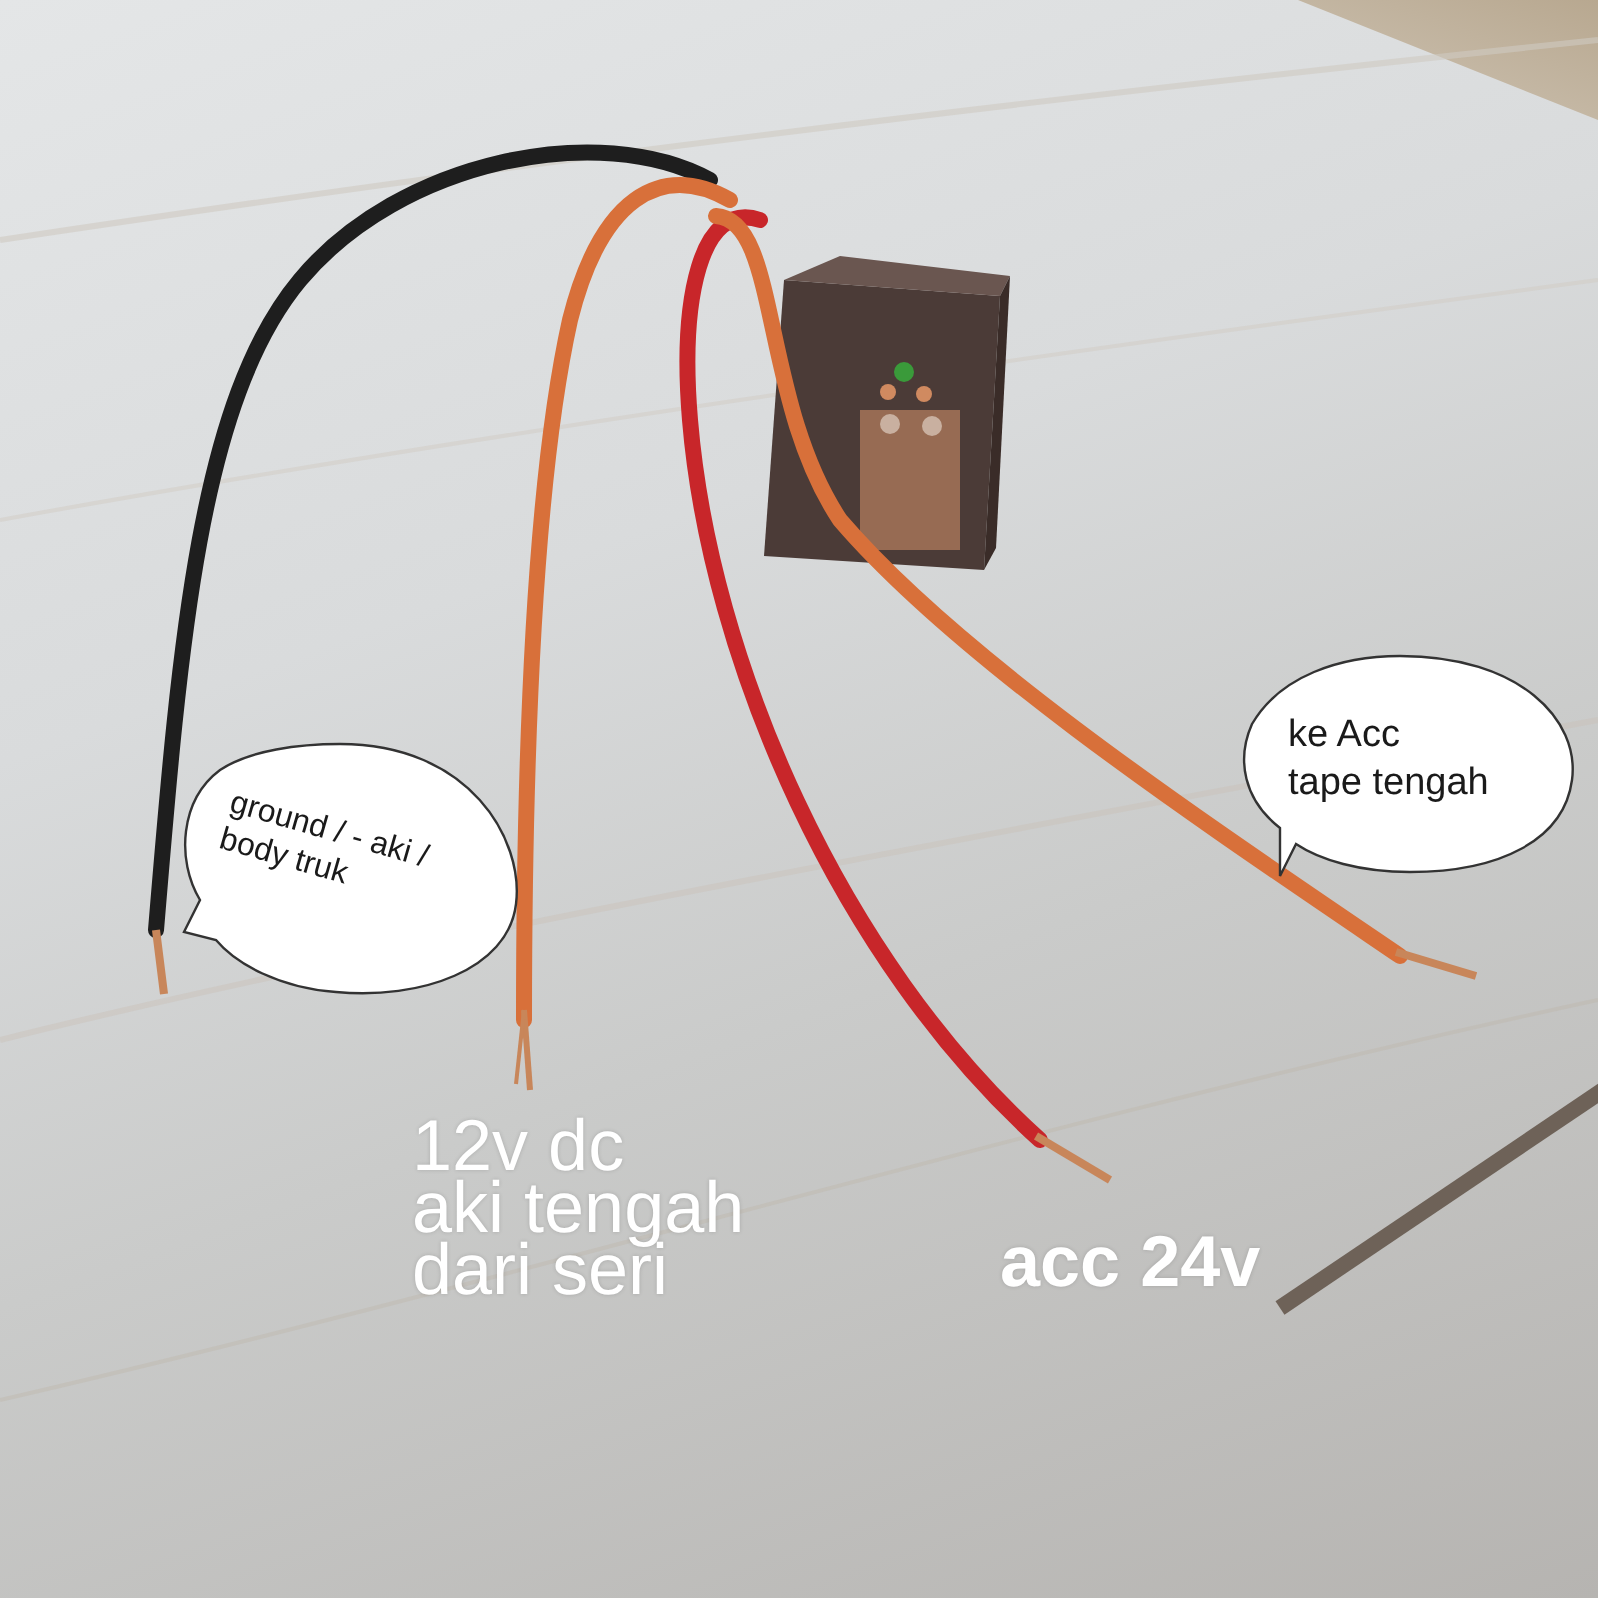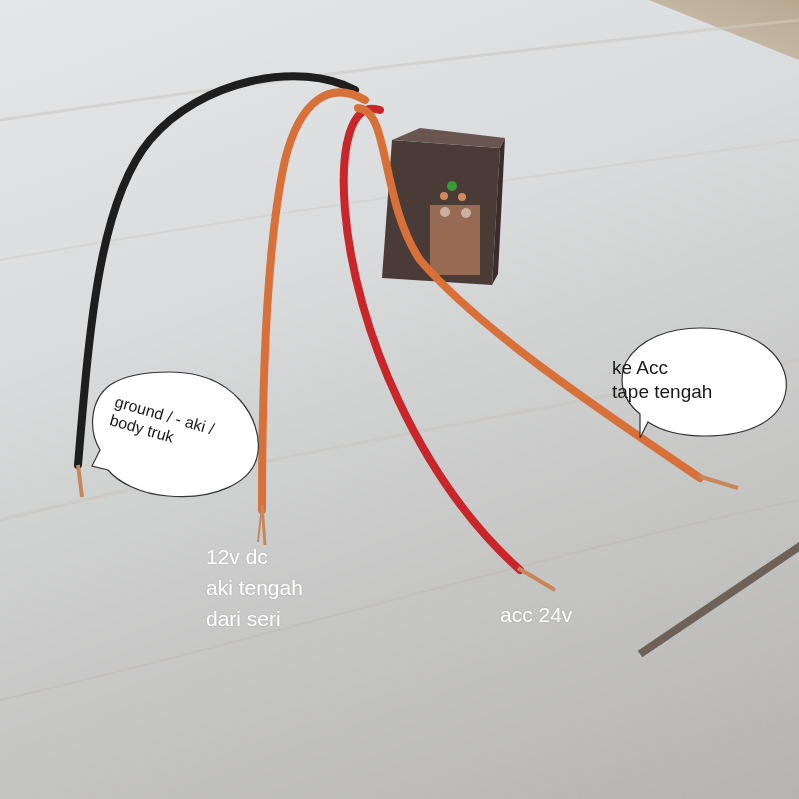--- a/index.html
+++ b/index.html
@@ -7,21 +7,21 @@
     .scene { position: absolute; left: 0; top: 0; width: 799px; height: 799px;
       background: linear-gradient(160deg, #e4e6e7 0%, #d9dbdc 35%, #cacbca 60%, #b6b4b1 100%); }
     .wood-corner { position: absolute; right: 0; top: 0; width: 200px; height: 60px;
       background: linear-gradient(200deg, #b8a890 0%, #c8bcaa 60%, rgba(200,190,175,0) 100%);
       clip-path: polygon(25% 0, 100% 0, 100% 100%); }
     .marble { position: absolute; inset: 0; pointer-events: none; }
     .grout { position: absolute; left: 640px; top: 650px; width: 260px; height: 8px; background: #6e6258;
       transform: rotate(-34deg); transform-origin: left center; }
     svg.wires { position: absolute; left: 0; top: 0; }
     .bubble-text { position: absolute; color: #1a1a1a; font-size: 16px; line-height: 19px; }
-    .label-white { position: absolute; color: #ffffff; font-size: 21px; line-height: 31px; text-shadow: 0 0 2px rgba(0,0,0,0.15); }
+    .label-white { position: absolute; color: #ffffff; font-size: 36px; line-height: 31px; text-shadow: 0 0 2px rgba(0,0,0,0.15); margin-top: 16px; }
   </style>
 </head>
 <body>
 
 <div class="scene">
   <div class="wood-corner"></div>
   <svg class="marble" width="799" height="799">
     <path d="M0 120 C200 90 420 60 799 20" stroke="#cfcac2" stroke-width="3" fill="none" opacity="0.6"></path>
     <path d="M0 260 C220 220 500 180 799 140" stroke="#d2ccc3" stroke-width="2" fill="none" opacity="0.5"></path>
     <path d="M0 520 C200 470 480 420 799 360" stroke="#c9c2b8" stroke-width="3" fill="none" opacity="0.45"></path>
@@ -63,25 +63,25 @@
     <g>
       <path d="M700 328 C760 328 790 360 786 390 C782 420 750 436 705 436 C680 436 660 430 648 422 L640 438 L640 414 C622 400 618 380 626 362 C640 338 670 328 700 328 Z" fill="#ffffff" stroke="#333" stroke-width="1.2"></path>
     </g>
   </svg>
 
   <div class="bubble-text" style="left:118px; top:392px; transform: rotate(16deg); transform-origin: left top;">
     <div>ground / - aki /</div>
     <div>body truk</div>
   </div>
 
-  <div class="bubble-text" style="left:612px; top:356px; font-size:19px; line-height:24px;">
+  <div class="bubble-text" style="left:644px; top:356px; font-size:19px; line-height:24px;">
     <div>ke Acc</div>
     <div>tape tengah</div>
   </div>
 
   <div class="label-white" style="left:206px; top:541px;">
     <div>12v dc</div>
     <div>aki tengah</div>
     <div>dari seri</div>
   </div>
 
-  <div class="label-white" style="left:500px; top:599px;">acc 24v</div>
+  <div class="label-white" style="left:500px; top:599px;font-weight:bold;">acc 24v</div>
 </div>
 
 </body></html>

